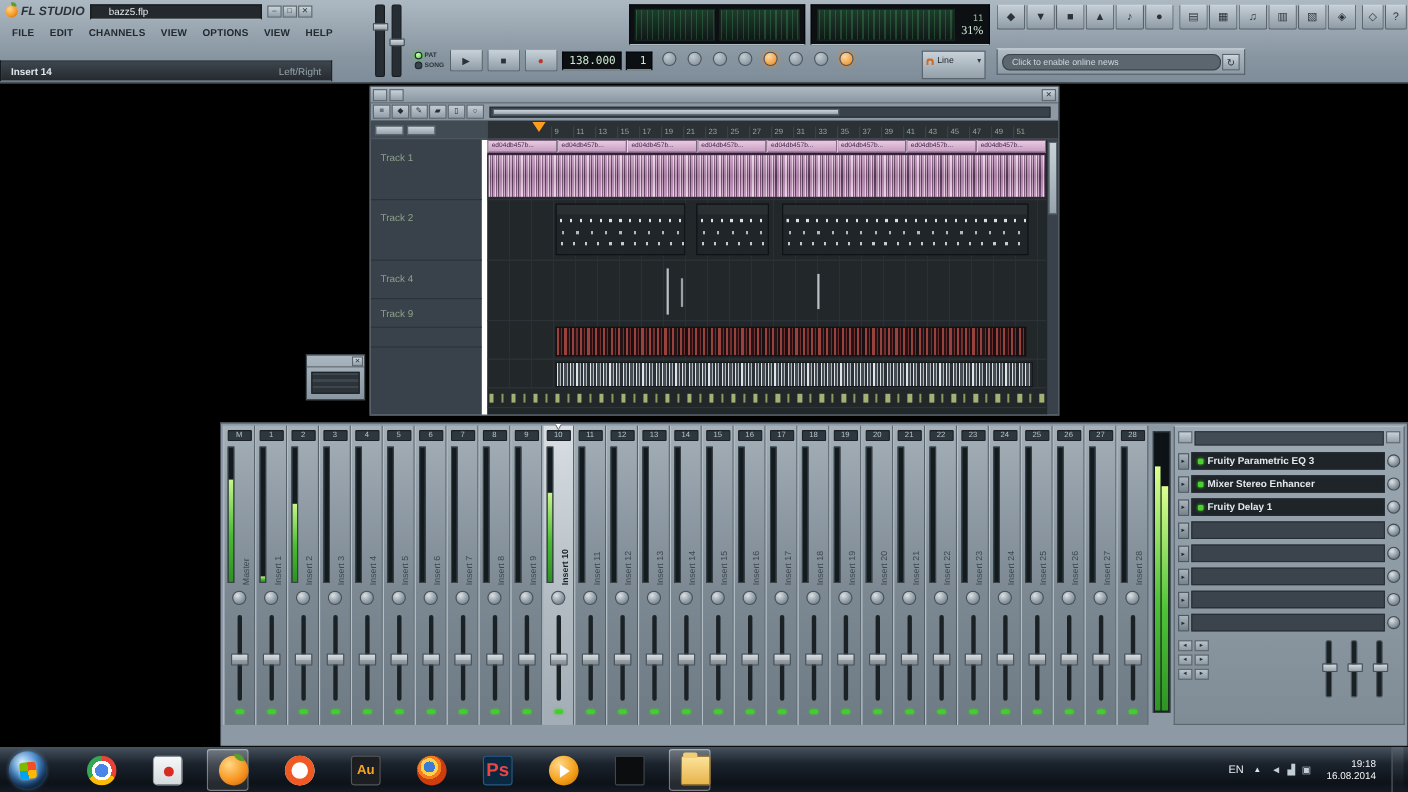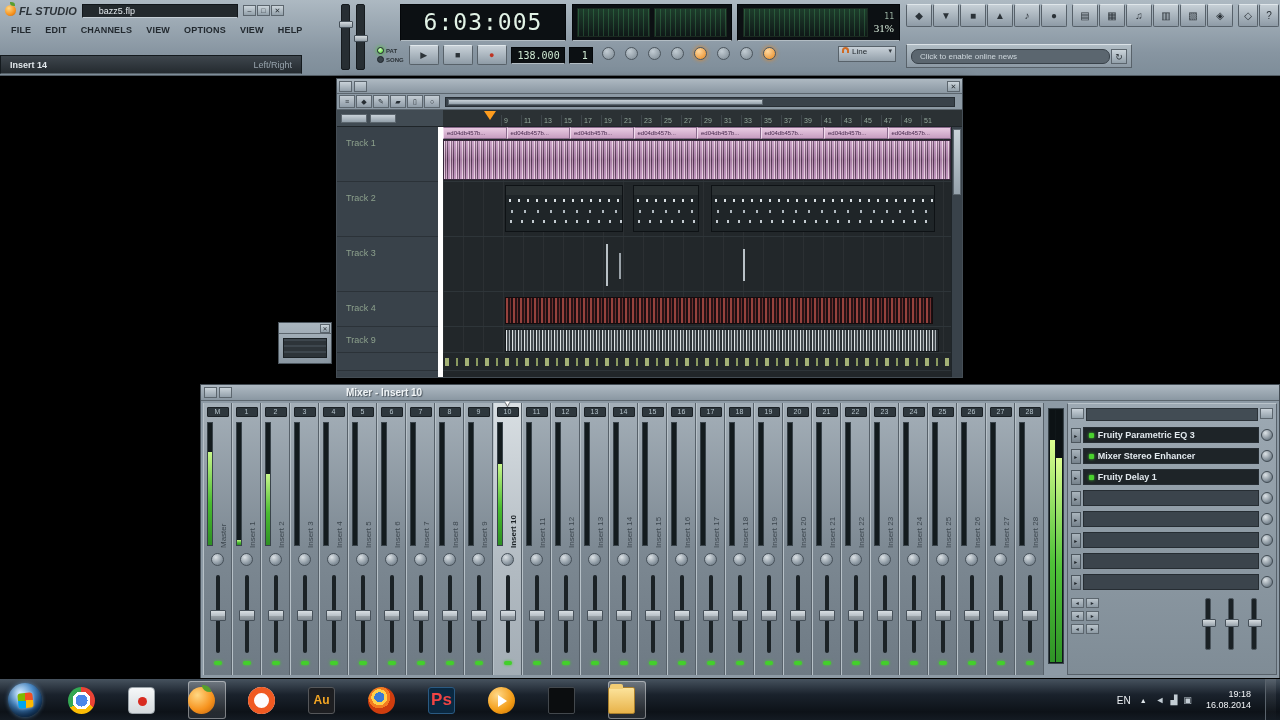--- a/index.html
+++ b/index.html
@@ -36,21 +36,21 @@
 #patlcd{width:24px}
 #cpupanel{position:absolute;left:572px;top:4px;width:160px;height:37px;background:#0c1013;border:1px solid #04070a;border-bottom-color:#b3bdc4;display:flex;align-items:center;gap:4px;padding:3px 4px}
 #polypanel{position:absolute;left:737px;top:4px;width:163px;height:37px;background:#0c1013;border:1px solid #04070a;border-bottom-color:#b3bdc4;display:flex;align-items:center;gap:6px;padding:3px 5px}
 .graph{flex:1;height:100%;border:1px solid #1b2a21;background:linear-gradient(rgba(90,220,130,.22),rgba(90,220,130,.04)),repeating-linear-gradient(90deg,#1d3a29 0 1px,transparent 1px 5px)}
 .cpcol{display:flex;flex-direction:column;align-items:flex-end;gap:1px}
 .cppoly{color:#9cb4a4;font-size:8px;font-family:"DejaVu Sans Mono",monospace}
 .cpu{color:#d8ecdb;font-size:11px;font-family:Liberation Serif, serif}
 #recleds{position:absolute;left:602px;top:47px;display:flex;gap:10px;align-items:center}
 .rled{width:13px;height:13px;border-radius:50%;background:radial-gradient(circle at 35% 30%,#c2ccd3,#7a8791);border:1px solid #4c565e}
 .rled.lit{background:radial-gradient(circle at 35% 30%,#ffd9a0,#e8871e);box-shadow:0 0 4px #e8871e}
-#snapbox{position:absolute;left:838px;top:46px;width:58px;height:16px;background:linear-gradient(#c8d1d8,#93a0aa);border:1px solid #58626a;display:flex;align-items:flex-start;gap:3px;padding:0 3px}
+#snapbox{position:absolute;left:838px;top:46px;width:58px;height:16px;background:linear-gradient(#c8d1d8,#93a0aa);border:1px solid #58626a;display:flex;align-items:flex-end;gap:3px;padding:12px 3px}
 .magnet{width:7px;height:6px;border-radius:4px 4px 0 0;background:transparent;border:2px solid #cf6a23;border-bottom:none}
 #snapbox span{flex:1;font-size:8px;color:#23292e}
 #snapbox em{font-size:7px;color:#343b41}
 #newsbar{position:absolute;left:906px;top:44px;width:226px;height:24px;background:linear-gradient(#b1bdc5,#8easeholdera7);background:linear-gradient(#b1bdc5,#8d9aa5);border:1px solid #58626a;border-top-color:#dbe2e7;display:flex;align-items:center;gap:1px;padding:2px 4px}
 .newsfield{flex:1;height:15px;background:#5b666f;border:1px solid #39424a;border-radius:7px;color:#cfd8de;font-size:8px;line-height:13px;padding-left:8px;overflow:hidden;white-space:nowrap}
 .newsbtn{width:16px;height:15px;background:linear-gradient(#ccd5db,#92a0aa);border:1px solid #5c666e;font-size:9px;line-height:14px;text-align:center;color:#2c3338}
 .icongrp{position:absolute;top:4px;display:flex;gap:1px}
 #icons-g1{left:906px}#icons-g2{left:1072px}#icons-g3{left:1238px}
 .ticon{width:26px;height:23px;background:linear-gradient(#c6cfd6,#8e9ba6);border:1px solid #57616a;border-top-color:#dfe6ea;border-radius:2px;font-size:10px;line-height:21px;text-align:center;color:#2b3artifact38;color:#2b3238}
 #icons-g3 .ticon{width:20px}
@@ -133,21 +133,21 @@
 .arow{display:flex;gap:2px;margin-bottom:3px}
 .achip{width:13px;height:10px;background:linear-gradient(#bac4cb,#8e9ba5);border:1px solid #5c666e;font-size:6px;line-height:9px;text-align:center;color:#272e34}
 #fxfaders{display:flex;gap:17px;padding-right:16px}
 .vfad{position:relative;width:6px;height:52px;background:#1a2125;border:1px solid #4c565e;border-radius:2px}
 .vfad i{position:absolute;left:-4px;top:20px;width:14px;height:8px;background:linear-gradient(#d6dce0,#96a1aa);border:1px solid #47515a;border-radius:1px}
 
 #taskbar{position:absolute;left:0;top:678px;width:1280px;height:42px;background:linear-gradient(#46525e,#1a222c 38%,#0d1218 80%,#141b23);border-top:1px solid #000}
 #startorb{position:absolute;left:8px;top:4px;width:34px;height:34px;border-radius:50%;background:radial-gradient(circle at 35% 28%,#cfe9ff,#4e90cf 40%,#1a4a7e 72%,#0a2646);box-shadow:inset 0 -4px 8px rgba(0,0,0,.5),0 0 4px rgba(120,190,255,.5);display:flex;align-items:center;justify-content:center}
 #startorb i{width:15px;height:15px;border-radius:3px;transform:rotate(-6deg);background:conic-gradient(#f25022 0 25%,#ffb900 0 50%,#00a4ef 0 75%,#7fba00 0);box-shadow:0 0 3px rgba(255,255,255,.6)}
 #tbicons{position:absolute;left:68px;top:0;height:42px;display:flex;align-items:center;gap:22px}
-.tb{width:38px;height:38px;display:flex;align-items:center;justify-content:flex-start;border-radius:3px}
+.tb{width:38px;height:38px;display:flex;align-items:center;justify-content:flex-end;border-radius:3px}
 .tb.active{background:linear-gradient(rgba(255,255,255,.25),rgba(255,255,255,.07));box-shadow:inset 0 0 0 1px rgba(255,255,255,.4)}
 .appico{width:27px;height:27px;display:flex;align-items:center;justify-content:center;font-weight:bold;position:relative}
 .icon-chrome{border-radius:50%;background:radial-gradient(circle at 50% 50%,#4a86e8 0 6px,#fff 6px 9px,rgba(0,0,0,0) 9px),conic-gradient(#ea4335 0 33%,#fbbc05 0 66%,#34a853 0)}
 .icon-screen-recorder{background:linear-gradient(#f6f8f9,#d5dadd);border-radius:4px;border:1px solid #9aa2a8}
 .icon-screen-recorder::after{content:"";position:absolute;left:9px;top:9px;width:9px;height:9px;border-radius:50%;background:#d8皿2b20;background:#d82b20}
 .icon-fl-studio{border-radius:50%;background:radial-gradient(circle at 35% 30%,#ffd884,#f7931e 58%,#b95f0c)}
 .icon-fl-studio::before{content:"";position:absolute;right:4px;top:-2px;width:9px;height:7px;border-radius:0 90% 0 90%;background:#57a02c}
 .icon-origin{border-radius:50%;background:#fdfdfd;box-shadow:inset 0 0 0 6px #f05a22}
 .icon-audition{background:#1d1e21;color:#f4a623;font-size:12px;border-radius:3px;border:1px solid #55575a}
 .icon-firefox{border-radius:50%;background:radial-gradient(circle at 42% 38%,#3b7bd4 0 5px,#ffd04a 5px 8px,#f47c20 8px 11px,#cf3d0e 11px)}
@@ -193,21 +193,20 @@
   <div id="hintbar">
     <span class="hl">Insert 14</span>
     <span class="hr">Left/Right</span>
   </div>
   <div id="mslider1" class="vslider">
       <i style="top:16px"></i>
     </div>
   <div id="mslider2" class="vslider">
       <i style="top:30px"></i>
     </div>
-  <div id="timepanel">6:03:005</div>
   <div id="transport">
     <div id="patsong">
       <div class="ps-row">
           <i class="led on"></i>
           <span>PAT</span>
         </div>
       <div class="ps-row">
           <i class="led"></i>
           <span>SONG</span>
         </div>
@@ -325,21 +324,20 @@
         <span class="rnum">45</span>
         <span class="rnum">47</span>
         <span class="rnum">49</span>
         <span class="rnum">51</span>
       </div>
   </div>
   <div class="pl-body">
     <div id="tracknames">
         <div class="tname t-audio">Track 1</div>
         <div class="tname t-midi">Track 2</div>
-        <div class="tname t-sparse">Track 3</div>
         <div class="tname t-red">Track 4</div>
         <div class="tname t-stripes">Track 9</div>
         <div class="tname t-mark"></div>
       </div>
     <div id="cliparea">
         <div class="trow t-audio">
           <div class="aclips">
             <span class="aclip">ed04db457b...</span>
             <span class="aclip">ed04db457b...</span>
             <span class="aclip">ed04db457b...</span>
@@ -361,25 +359,20 @@
         <div class="trow t-stripes"></div>
         <div class="trow t-mark"></div>
       </div>
     <div class="vscroll">
         <i></i>
       </div>
   </div>
 </div>
 
 <div id="mixer">
-  <div class="mx-title">
-    <div class="chip"></div>
-    <div class="chip"></div>
-    <span class="mx-title-text">Mixer - Insert 10</span>
-  </div>
   <div class="mx-body">
     <div id="strips">
         <div class="strip">
           <div class="fxnum">M</div>
           <div class="mzone">
             <i class="meter">
               <b style="height:76%"></b>
             </i>
             <span class="sname">Master</span>
           </div>

